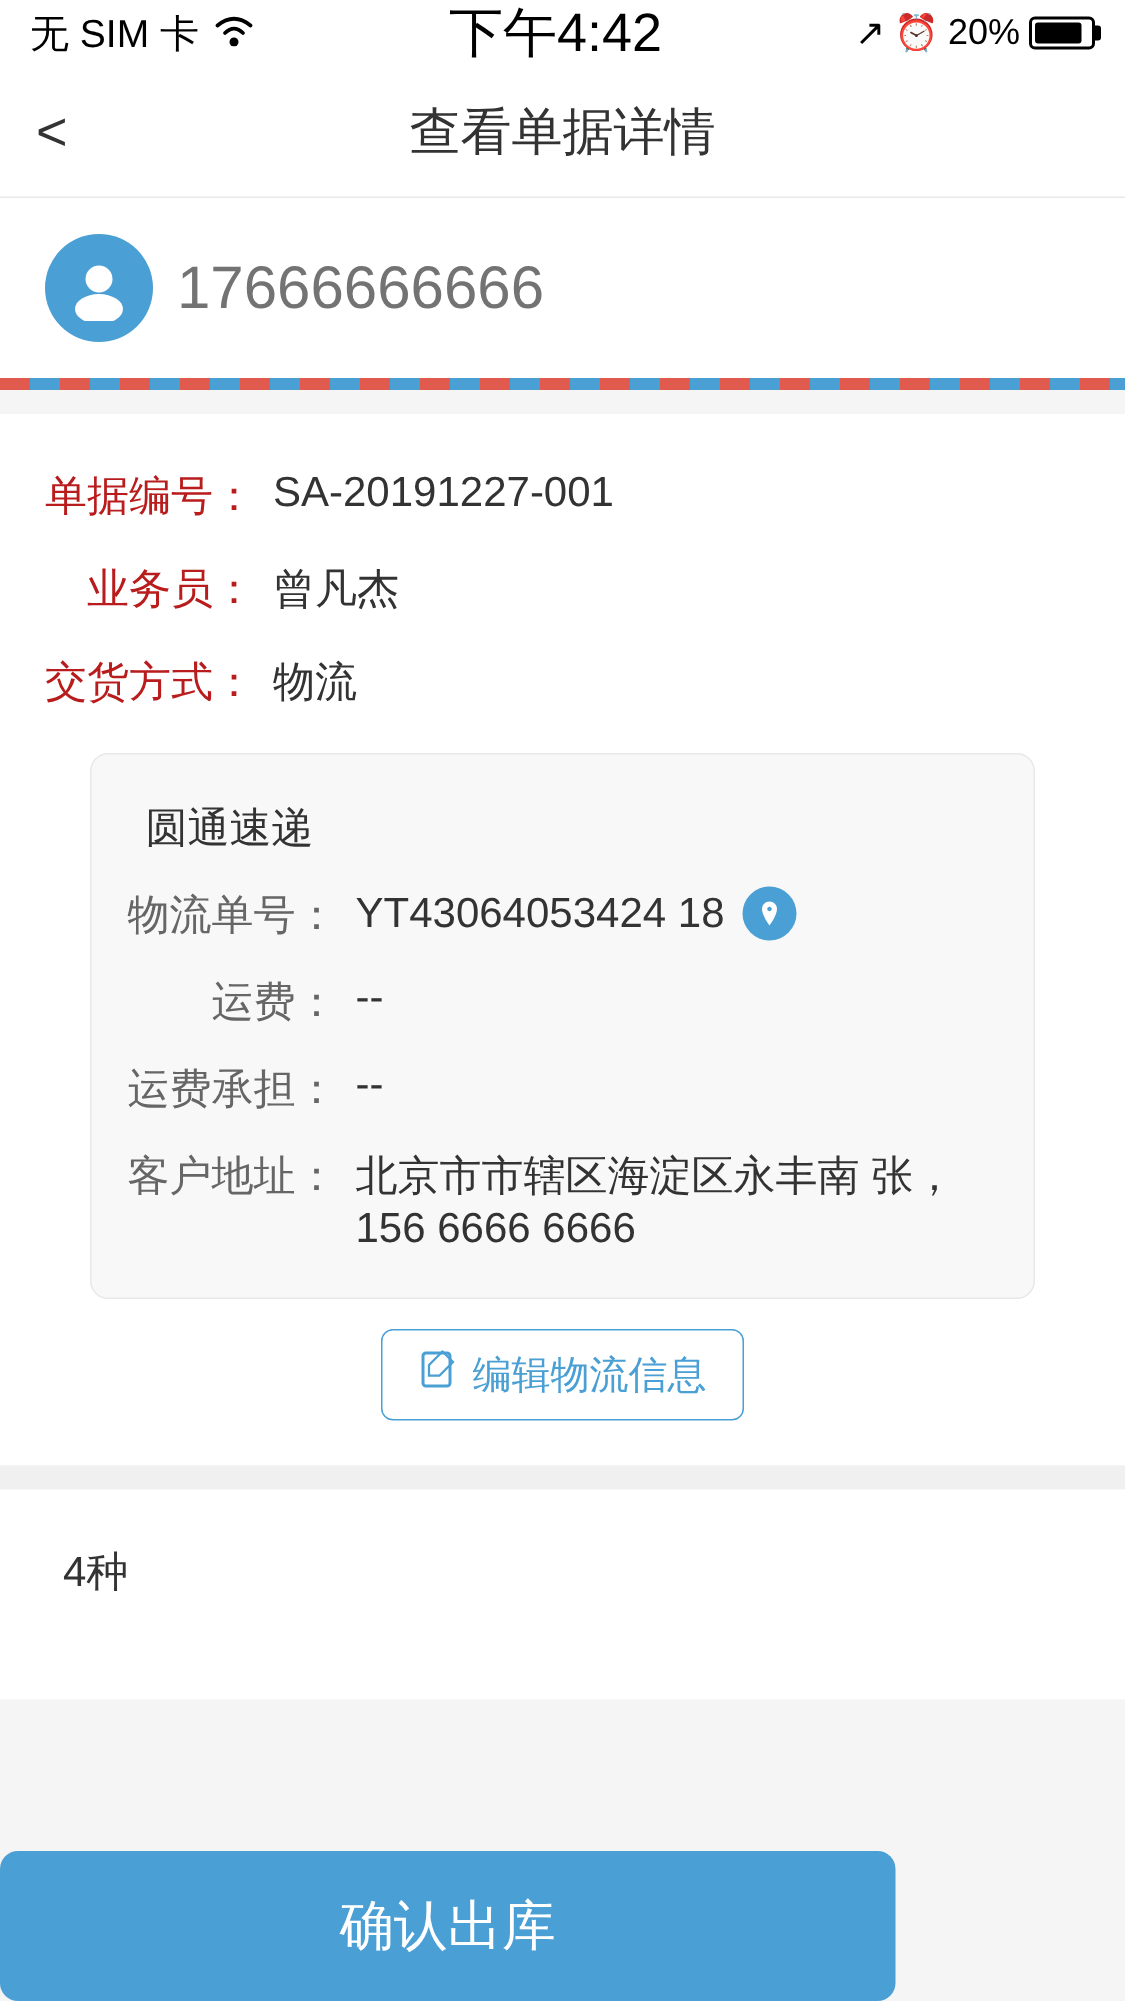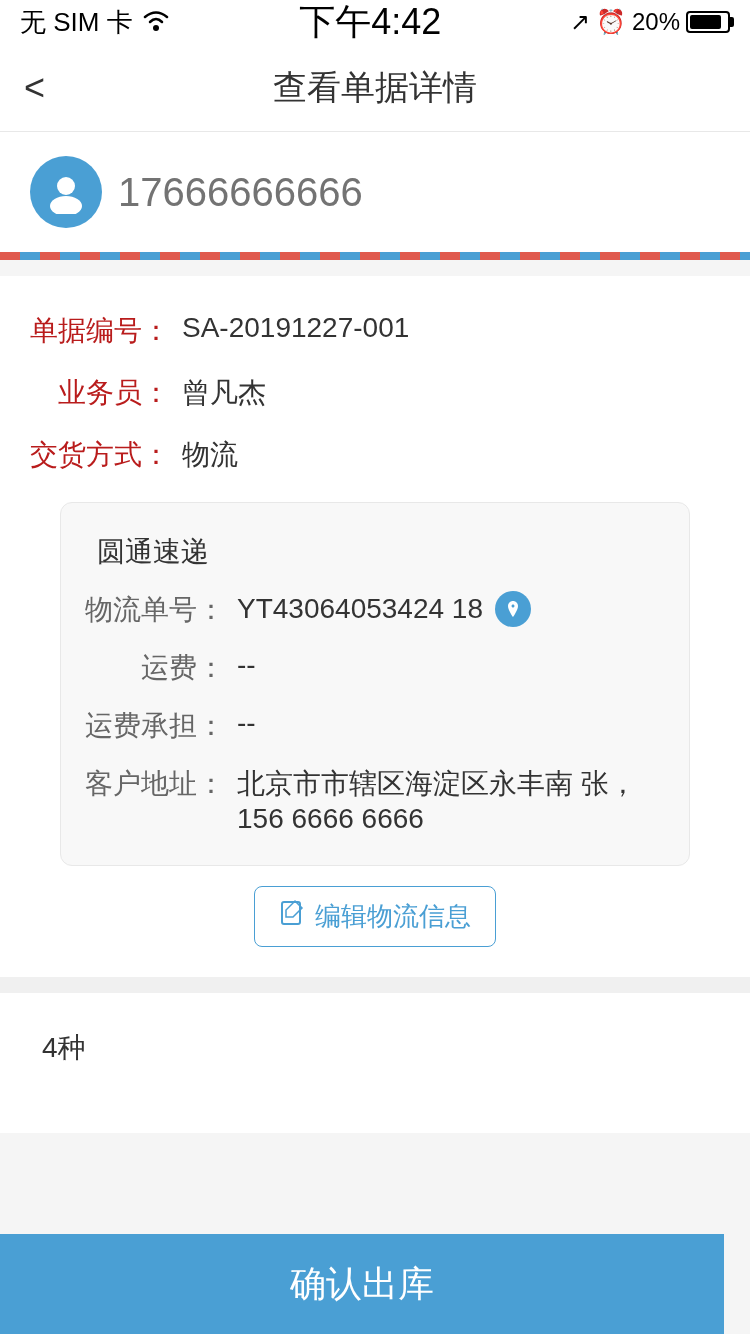--- a/index.html
+++ b/index.html
@@ -209,27 +209,28 @@
       cursor: pointer;
     }
 
     
     .spacer { background: #f5f5f5; flex: 1; }
 
     
     .confirm-btn-area {
       position: fixed;
       bottom: 0;
-      width: 724px;
+      width: 597px;
       background: #4a9fd4;
       height: 100px;
       display: flex;
       align-items: center;
       justify-content: center;
       cursor: pointer;
+      border-radius: 12px;
     }
     .confirm-btn-text {
       font-size: 36px;
       color: #fff;
       font-weight: 500;
     }
 
     .page-wrapper {
       display: flex;
       flex-direction: column;

